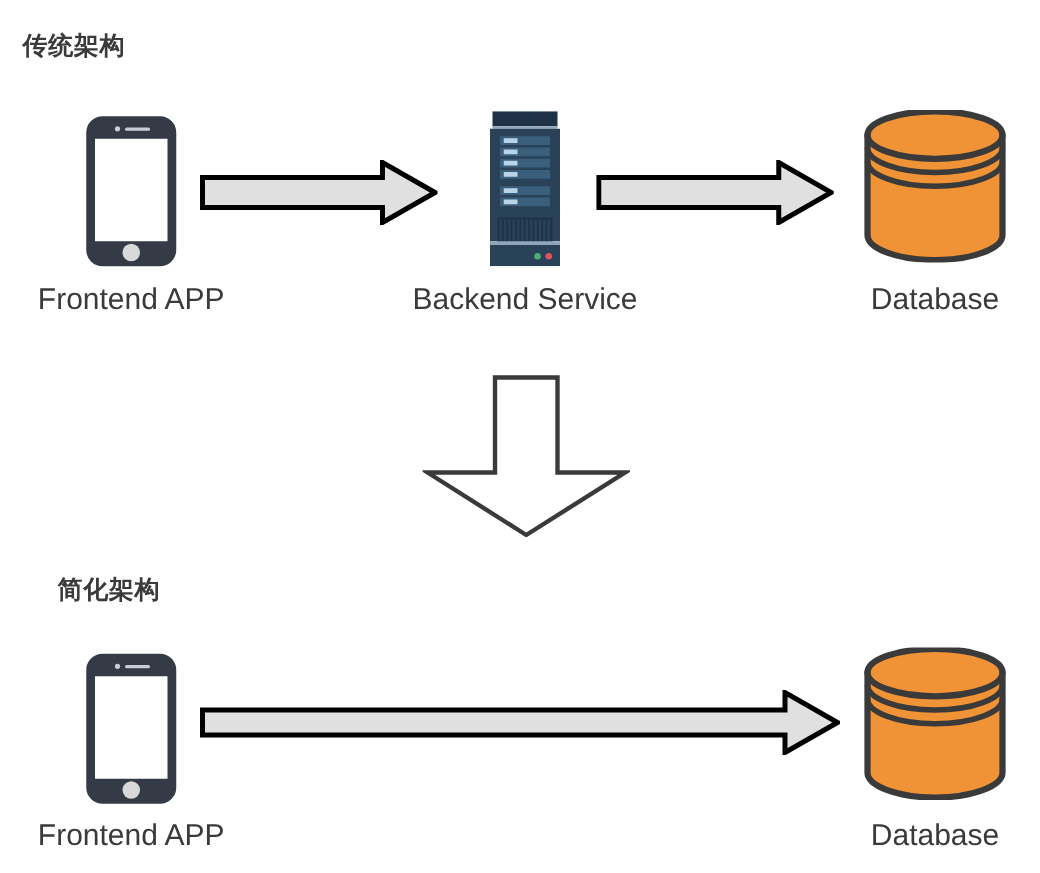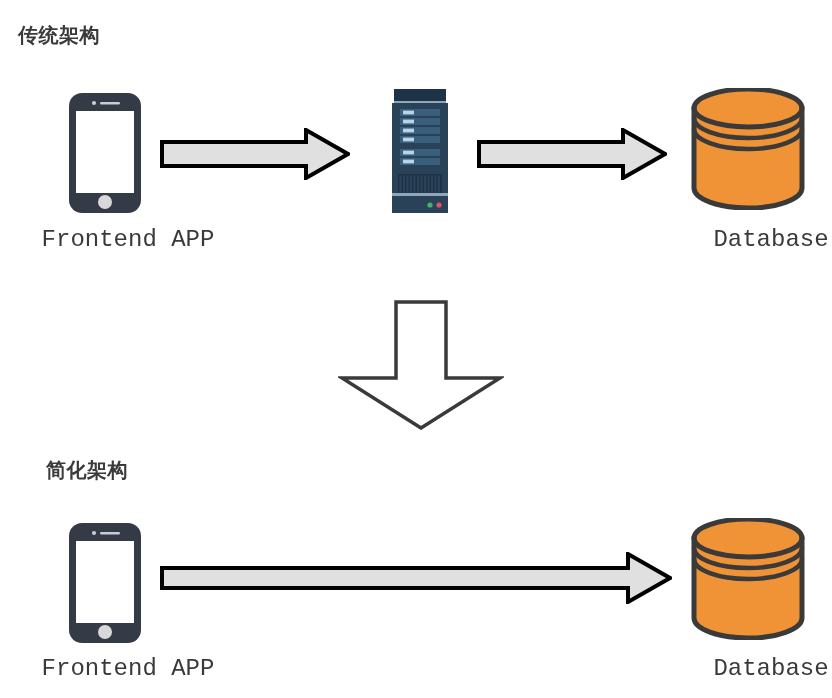--- a/index.html
+++ b/index.html
@@ -15,21 +15,20 @@
     overflow: hidden;
     font-family: "Liberation Sans", "DejaVu Sans", sans-serif;
     color: #3a3a3a;
   }
 
   .diagram-root {
     position: absolute;
     inset: 0;
     width: 832px;
     height: 558px;
-    font-family: Liberation Mono, monospace;
   }
 
   
   .section-title {
     position: absolute;
     font-size: 20px;
     font-weight: bold;
     color: #3a3a3a;
     letter-spacing: 0.5px;
     white-space: nowrap;
@@ -40,21 +39,20 @@
 
   
   .node-label {
     position: absolute;
     font-size: 24px;
     font-weight: normal;
     color: #3a3a3a;
     white-space: nowrap;
     line-height: 1;
     text-align: center;
-    margin-left: 23px;
   }
 
   
   .icon-wrap {
     position: absolute;
   }
   .icon-wrap svg { display: block; }
 
   
   .arrow-wrap { position: absolute; }
@@ -140,20 +138,21 @@
       <path d="M4,20 L4,100 A54,20 0 0 0 112,100 L112,20 Z" fill="#ef9336"></path>
       <ellipse cx="58" cy="20" rx="54" ry="19" fill="#ef9336" stroke="#3a3a3a" stroke-width="5"></ellipse>
       <path d="M4,20 L4,100 A54,20 0 0 0 112,100 L112,20" fill="none" stroke="#3a3a3a" stroke-width="5" stroke-linecap="round"></path>
       <path d="M4,30 A54,20 0 0 0 112,30" fill="none" stroke="#3a3a3a" stroke-width="4.5"></path>
       <path d="M4,41 A54,20 0 0 0 112,41" fill="none" stroke="#3a3a3a" stroke-width="4.5"></path>
     </svg>
   </div>
 
   <div class="node-label" style="left:0px; top:228px; width:210px;">Frontend APP</div>
 
+  <div class="node-label" style="left:320px; top:228px; width:200px;">Backend Service</div>
 
   <div class="node-label" style="left:678px; top:228px; width:140px;">Database</div>
 
   <div class="arrow-wrap" style="left:338px; top:300px;">
     <svg width="166" height="130" viewBox="0 0 166 130" xmlns="http://www.w3.org/2000/svg">
       <polygon points="58,2 108,2 108,78 162,78 83,128 4,78 58,78" fill="#ffffff" stroke="#3a3a3a" stroke-width="3.5" stroke-linejoin="miter"></polygon>
     </svg>
   </div>
 
   <div class="section-title" id="title-simplified">简化架构</div>

